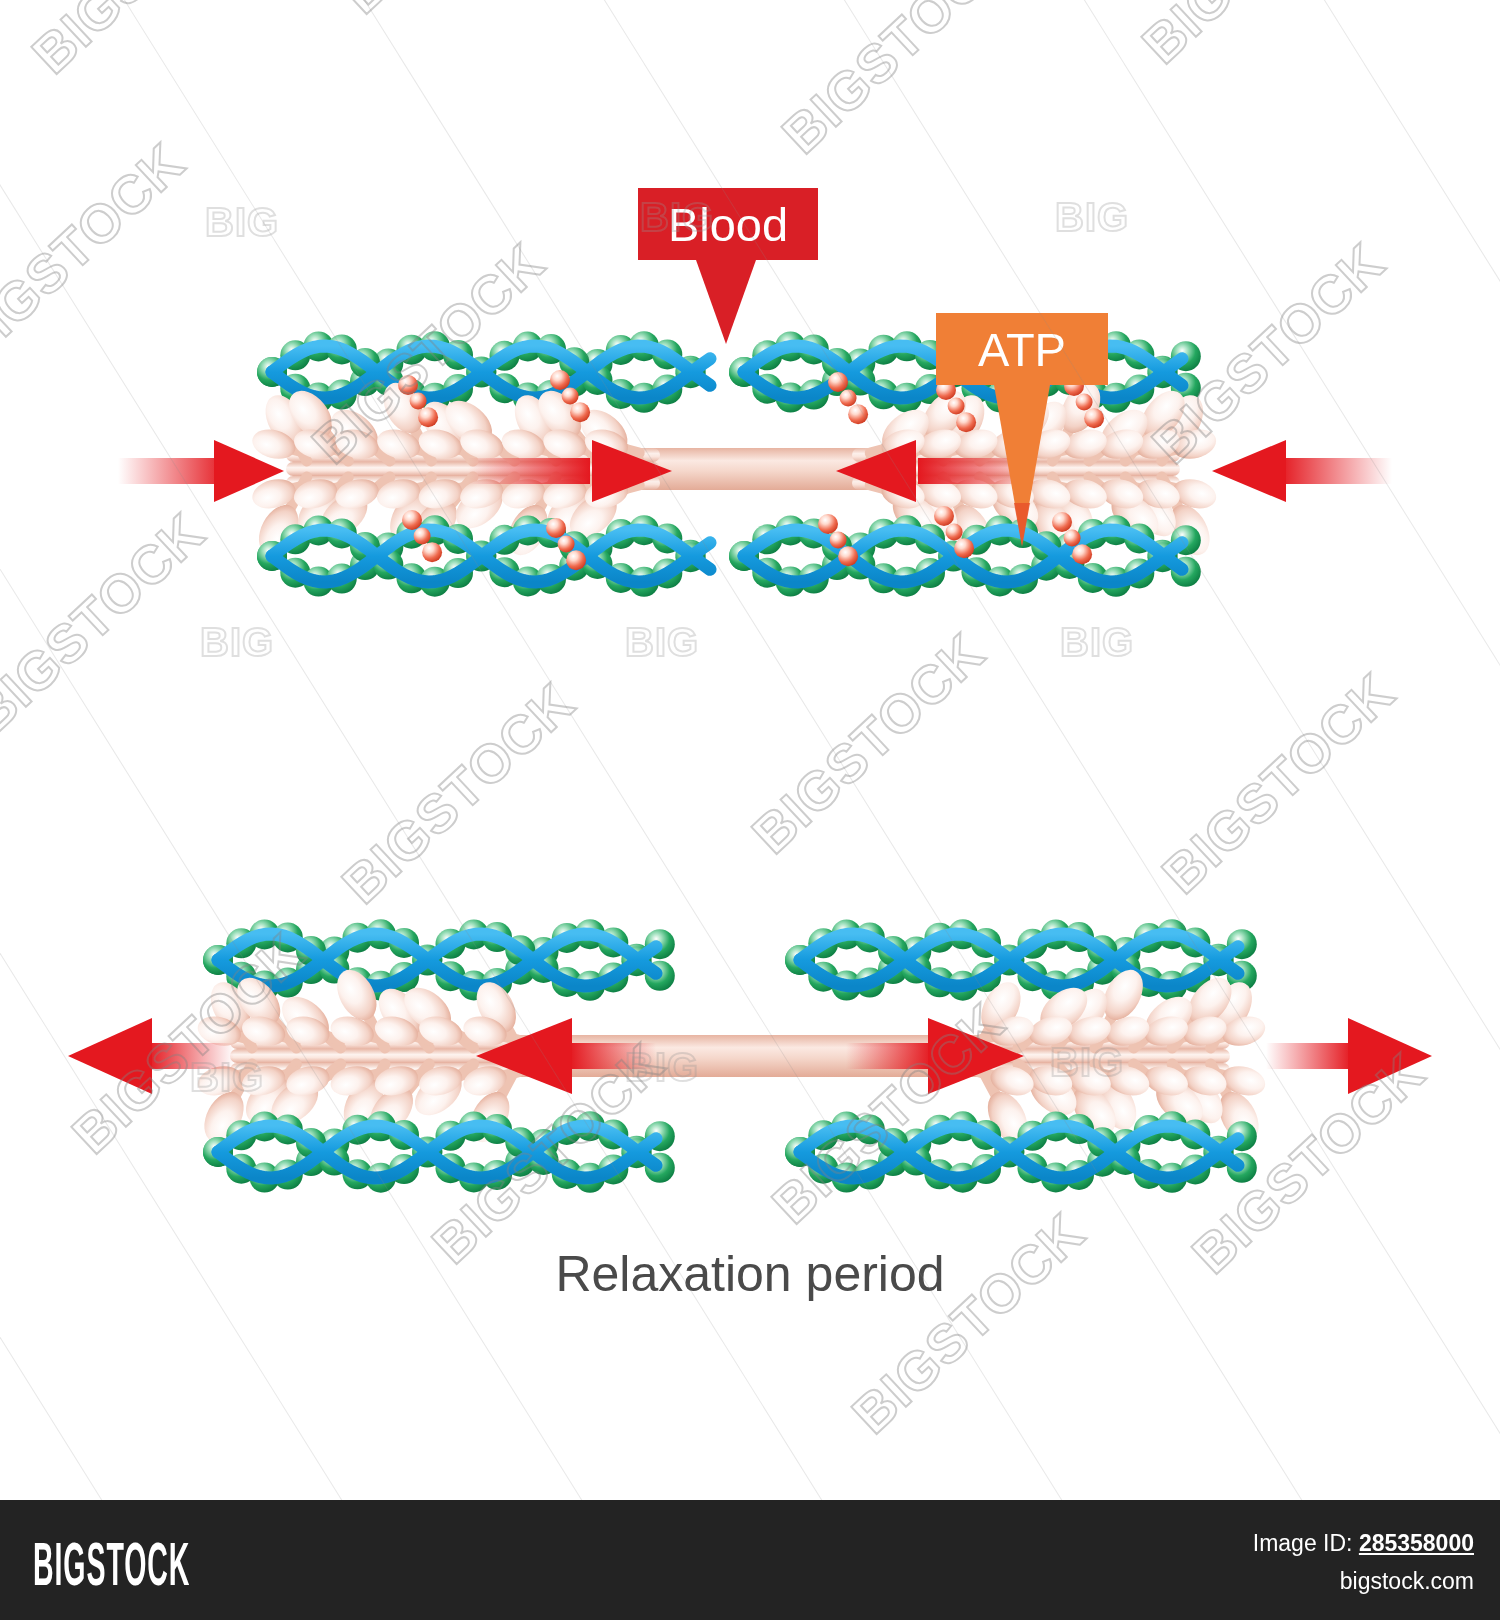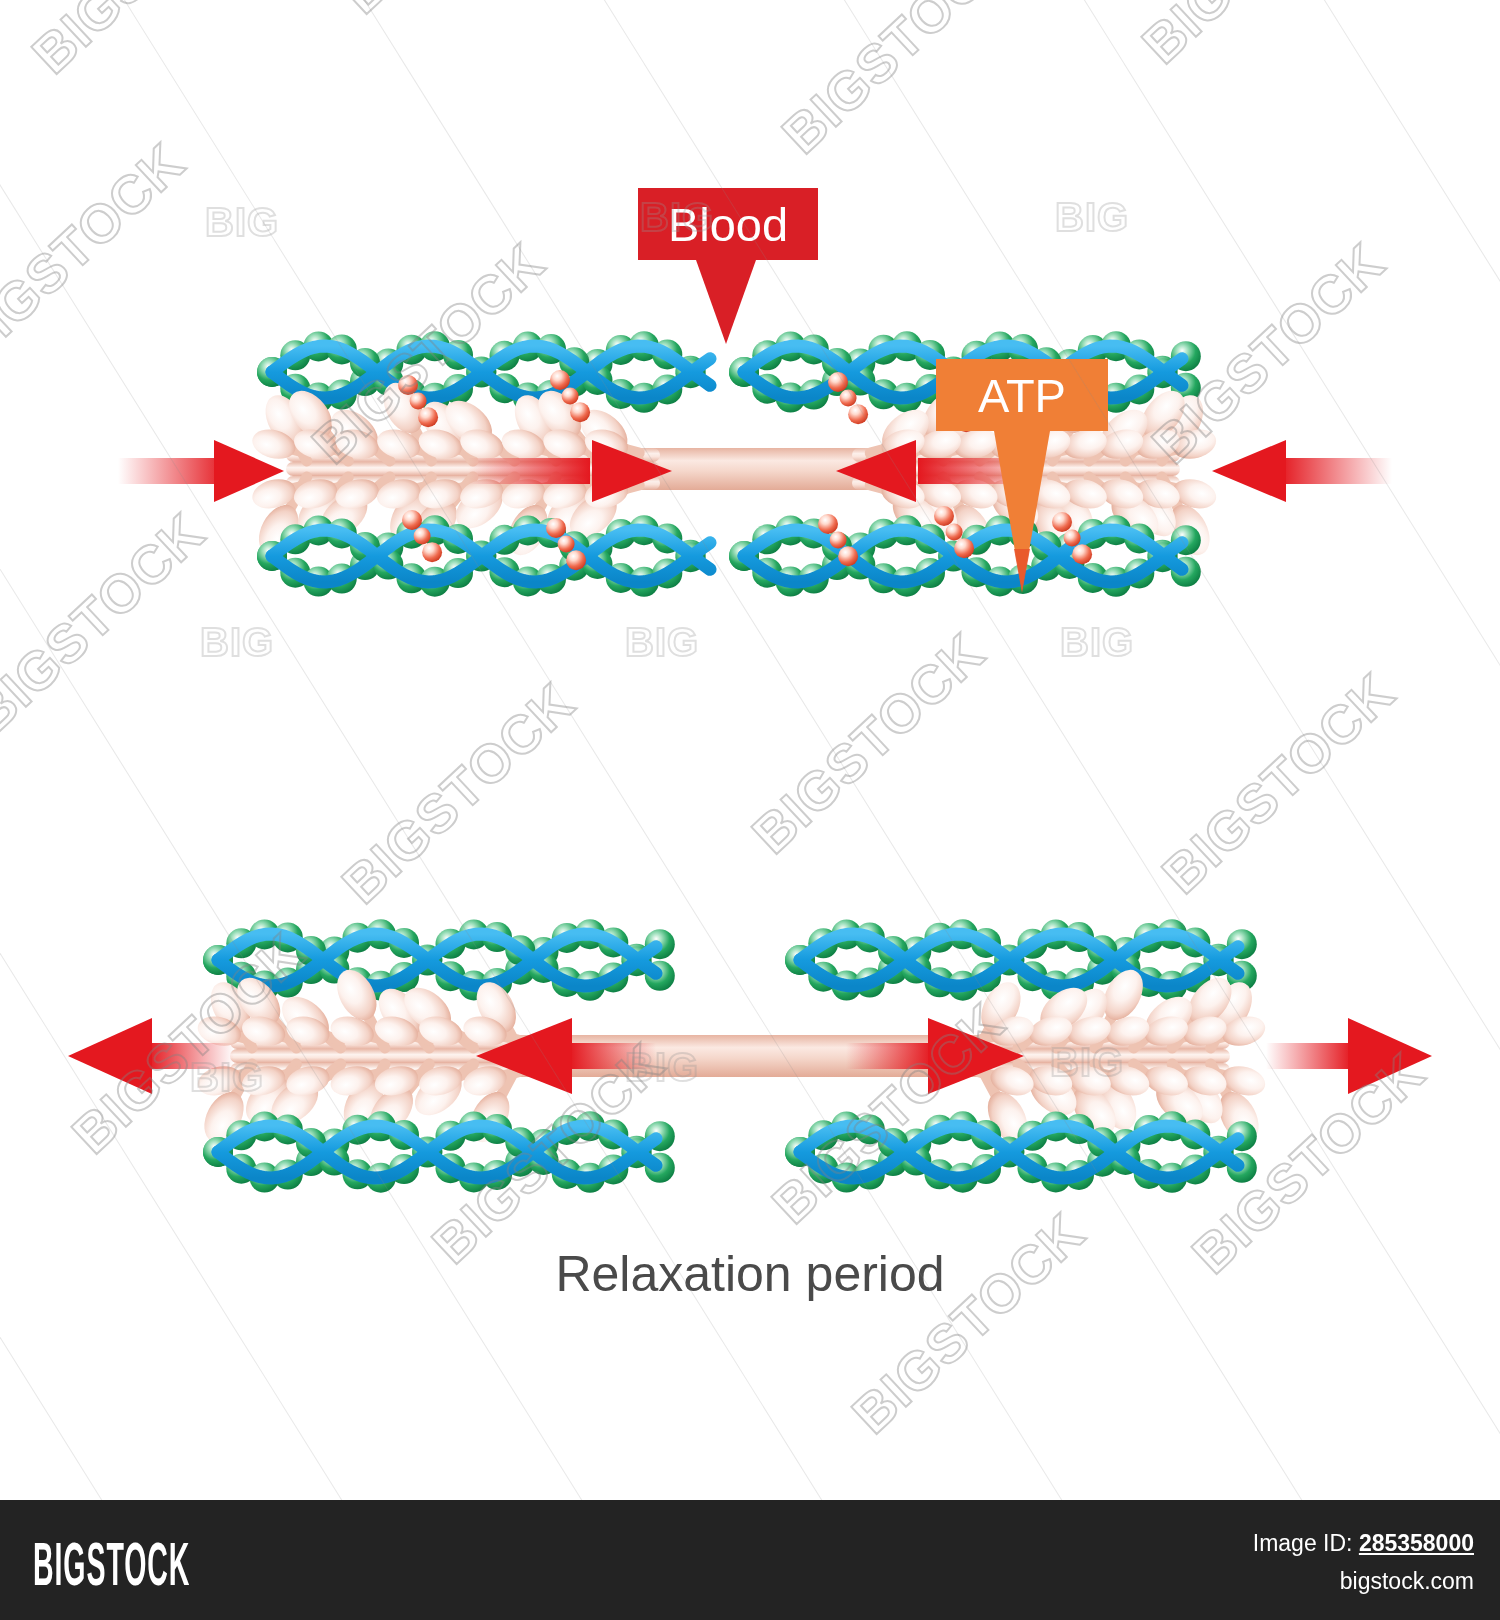--- a/index.html
+++ b/index.html
@@ -57,21 +57,21 @@
     width:180px;height:72px;background:#d91f26;
     font-size:47px;
   }
   #callout-blood .tail{
     width:0;height:0;margin:0 auto;
     border-left:30px solid transparent;
     border-right:30px solid transparent;
     border-top:84px solid #d91f26;
     position:relative;left:-2px;
   }
-  #callout-atp{left:936px;top:313px;margin-top:46px;}
+  #callout-atp{left:936px;top:313px;}
   #callout-atp .box{
     width:172px;height:72px;background:#f07f36;
     font-size:47px;
   }
   #callout-atp .tail-wrap{position:relative;height:160px;}
   #callout-atp .tail{
     position:absolute;left:50%;top:0;
     width:0;height:0;
     transform:translateX(-50%);
     border-left:28px solid transparent;

